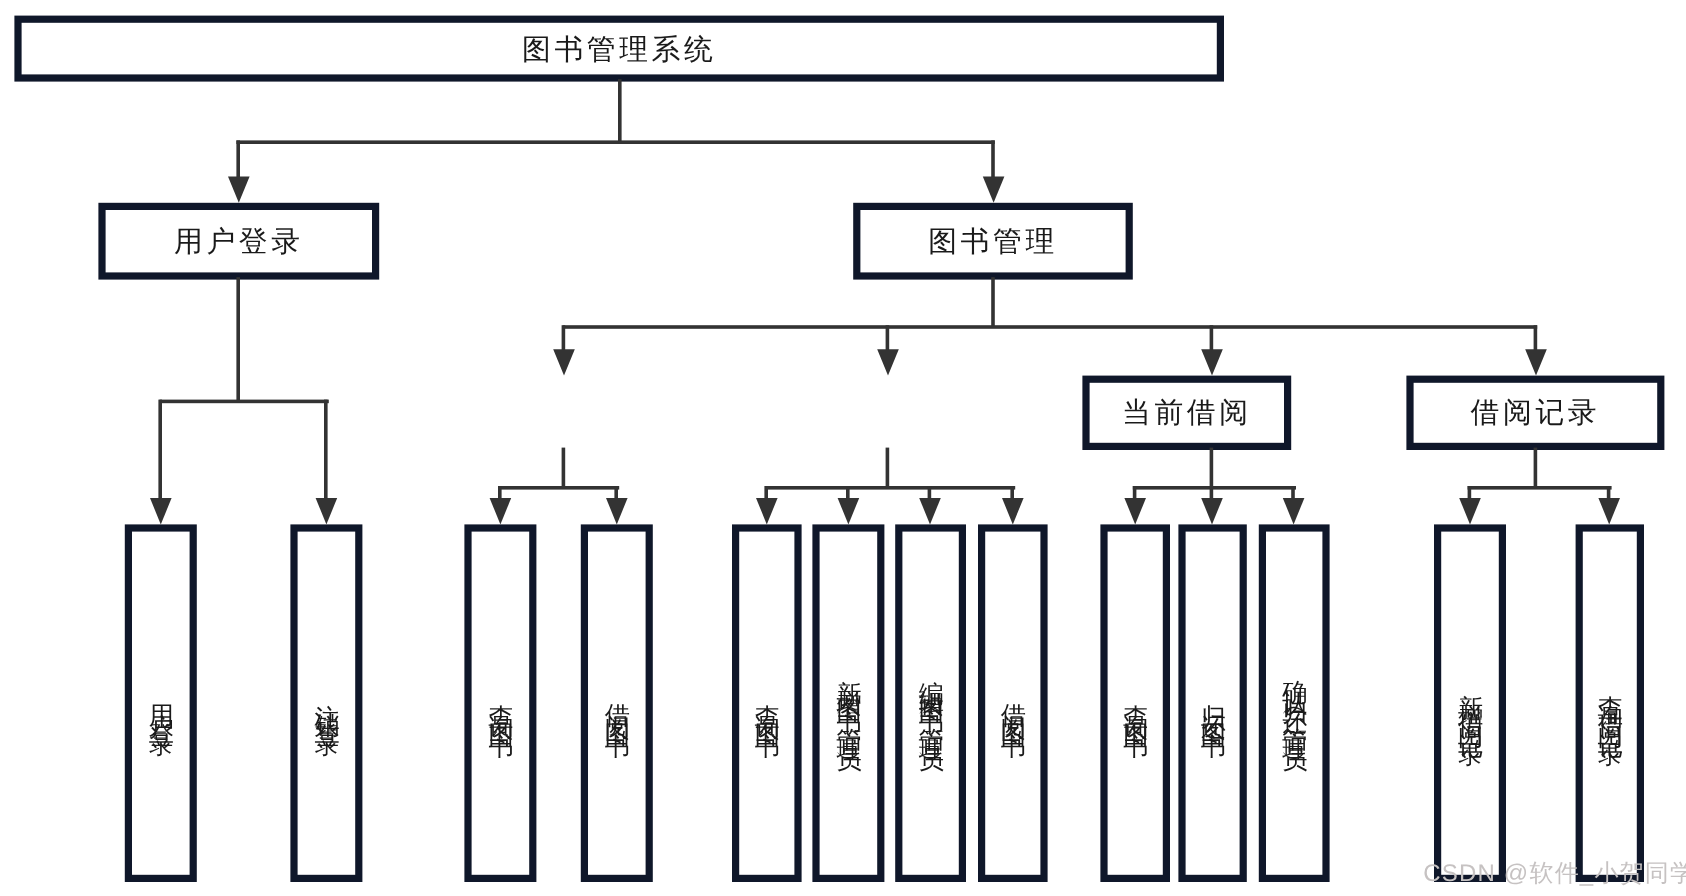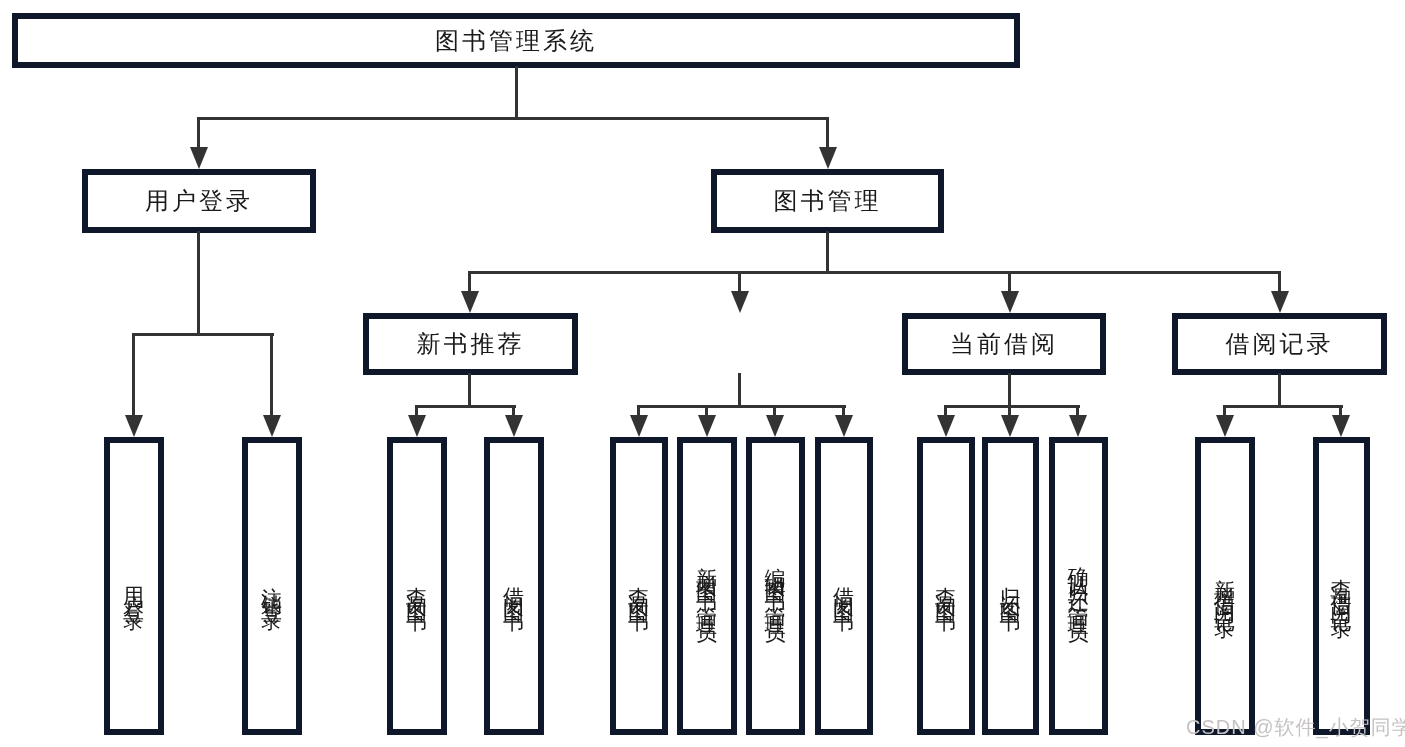--- a/index.html
+++ b/index.html
@@ -37,24 +37,21 @@
     <span class="lbl">图书管理系统</span>
   </div>
 
   <div class="box" style="left:82px;top:169px;width:234px;height:64px">
     <span class="lbl">用户登录</span>
   </div>
   <div class="box" style="left:711px;top:169px;width:233px;height:64px">
     <span class="lbl">图书管理</span>
   </div>
 
-  <div class="box" style="left:363px;top:313px;width:215px;height:62px">
-    <span class="lbl">新书推荐</span>
-  </div>
-  <div class="box" style="left:902px;top:313px;width:204px;height:62px">
+  <div class="box" style="left:902px;top:313px;width:174px;height:62px">
     <span class="lbl">当前借阅</span>
   </div>
   <div class="box" style="left:1172px;top:313px;width:215px;height:62px">
     <span class="lbl">借阅记录</span>
   </div>
 
   <div class="box" style="left:104px;top:437px;width:60px;height:298px">
     <span class="vlbl">用户登录</span>
   </div>
   <div class="box" style="left:242px;top:437px;width:60px;height:298px">

